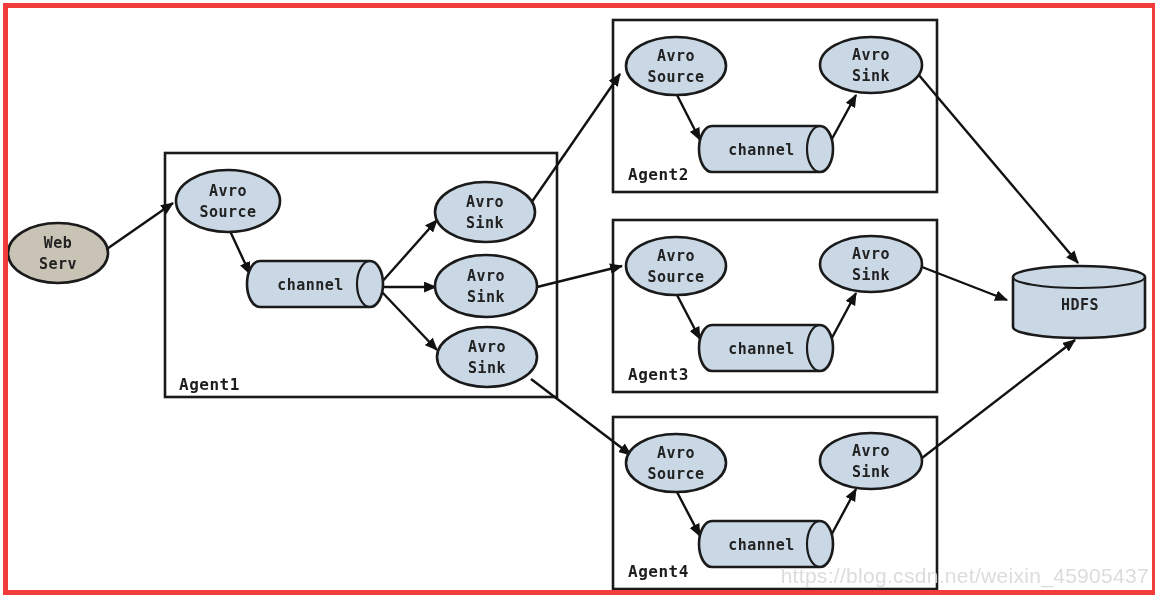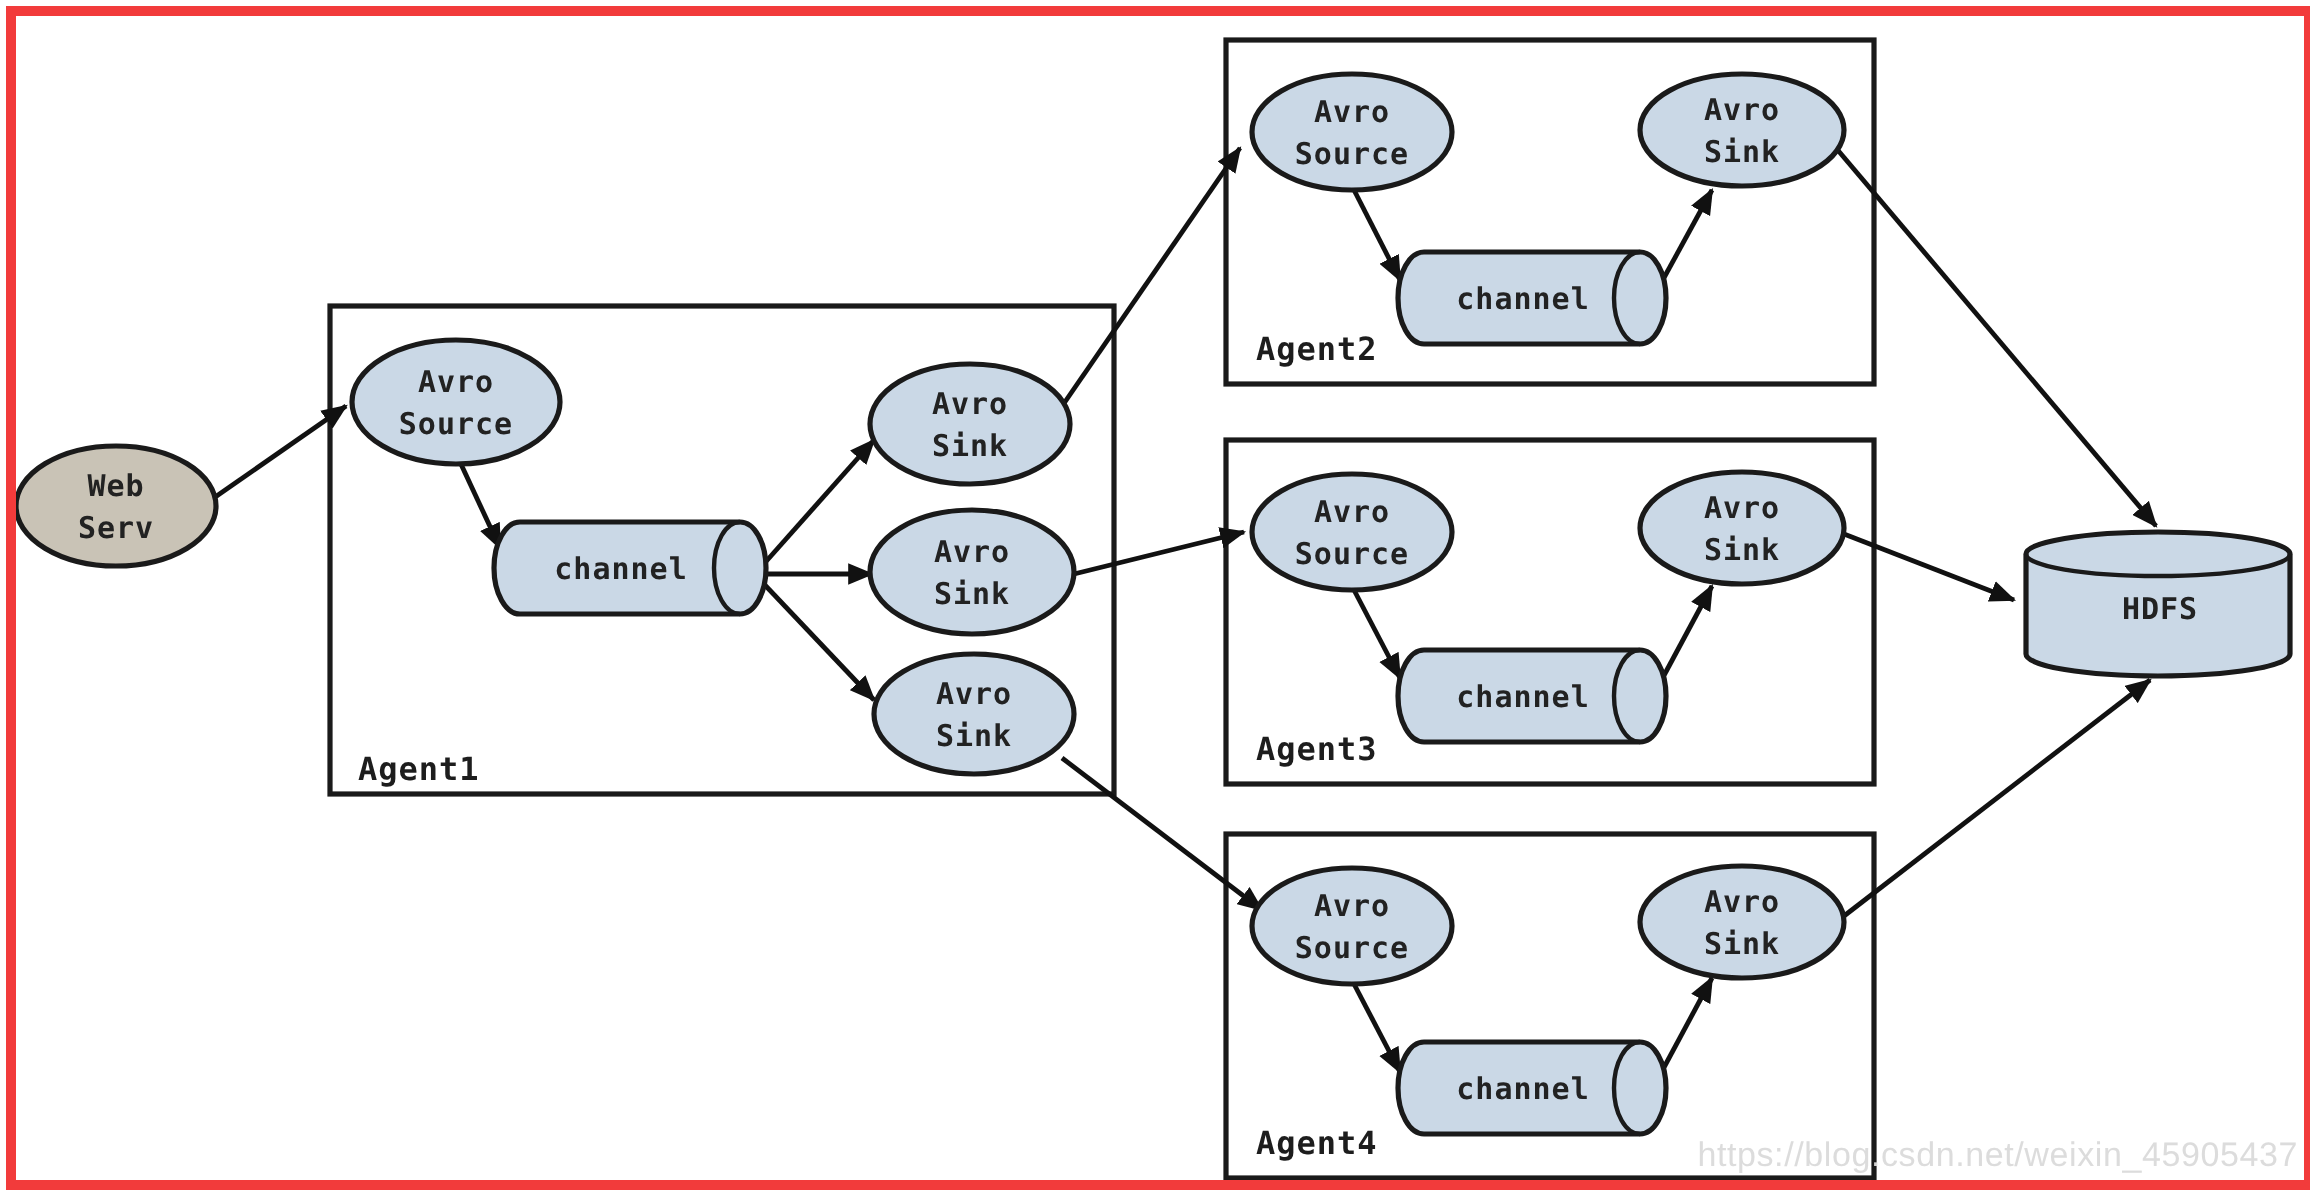--- a/index.html
+++ b/index.html
@@ -8,21 +8,21 @@
   #red-frame{position:absolute;left:3px;top:3px;width:1144px;height:582px;
              border:5px solid #f23b3b;pointer-events:none;z-index:5;}
   #diagram-svg{position:absolute;left:0;top:0;z-index:1;}
   .agent-label{font-family:"DejaVu Sans Mono",monospace;font-size:16px;font-weight:600;
                fill:#1d1d1d;letter-spacing:0.5px;}
   .node-label{font-family:"DejaVu Sans Mono",monospace;font-size:15px;font-weight:600;
               fill:#222222;text-anchor:middle;letter-spacing:0.5px;}
   .edge{stroke:#111111;stroke-width:2.4px;}
   .shape{stroke:#1a1a1a;stroke-width:2.6px;}
   #watermark{position:absolute;right:6px;bottom:7px;z-index:6;
-             font-family:"Liberation Sans",sans-serif;font-size:17px;
+             font-family:"Liberation Sans",sans-serif;font-size:21px;
              color:rgba(218,218,218,0.95);letter-spacing:0.3px;}
 </style>
 </head>
 <body>
 
 <div id="stage">
   <svg id="diagram-svg" width="1155" height="595" viewBox="0 0 1155 595">
     <defs>
       <marker id="arrow" viewBox="0 0 12 10" refX="11" refY="5" markerWidth="13" markerHeight="11" markerUnits="userSpaceOnUse" orient="auto-start-reverse">
         <path d="M0,0 L12,5 L0,10 Z" fill="#111111"></path>

